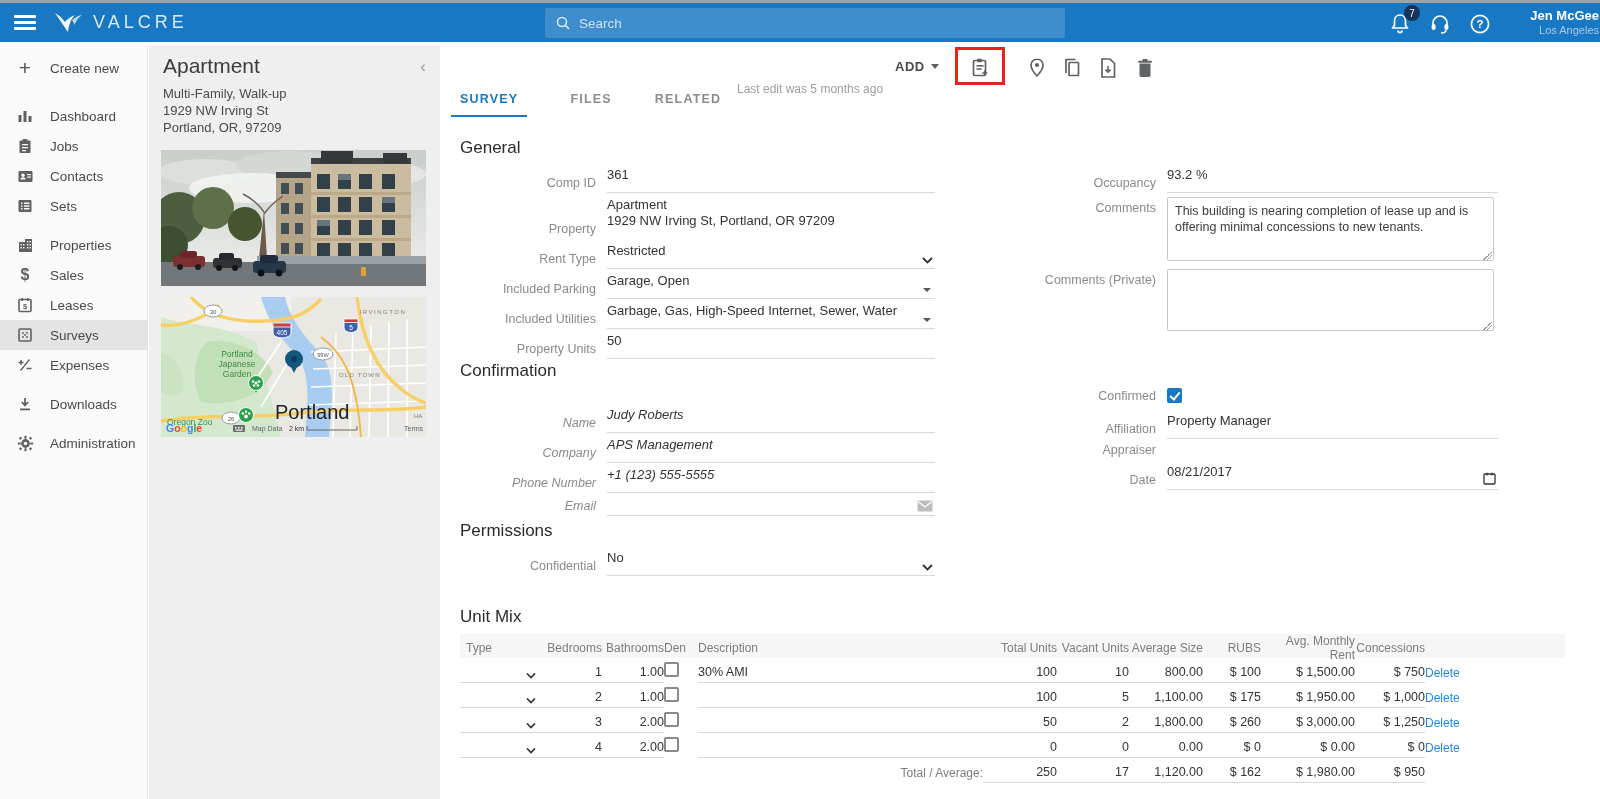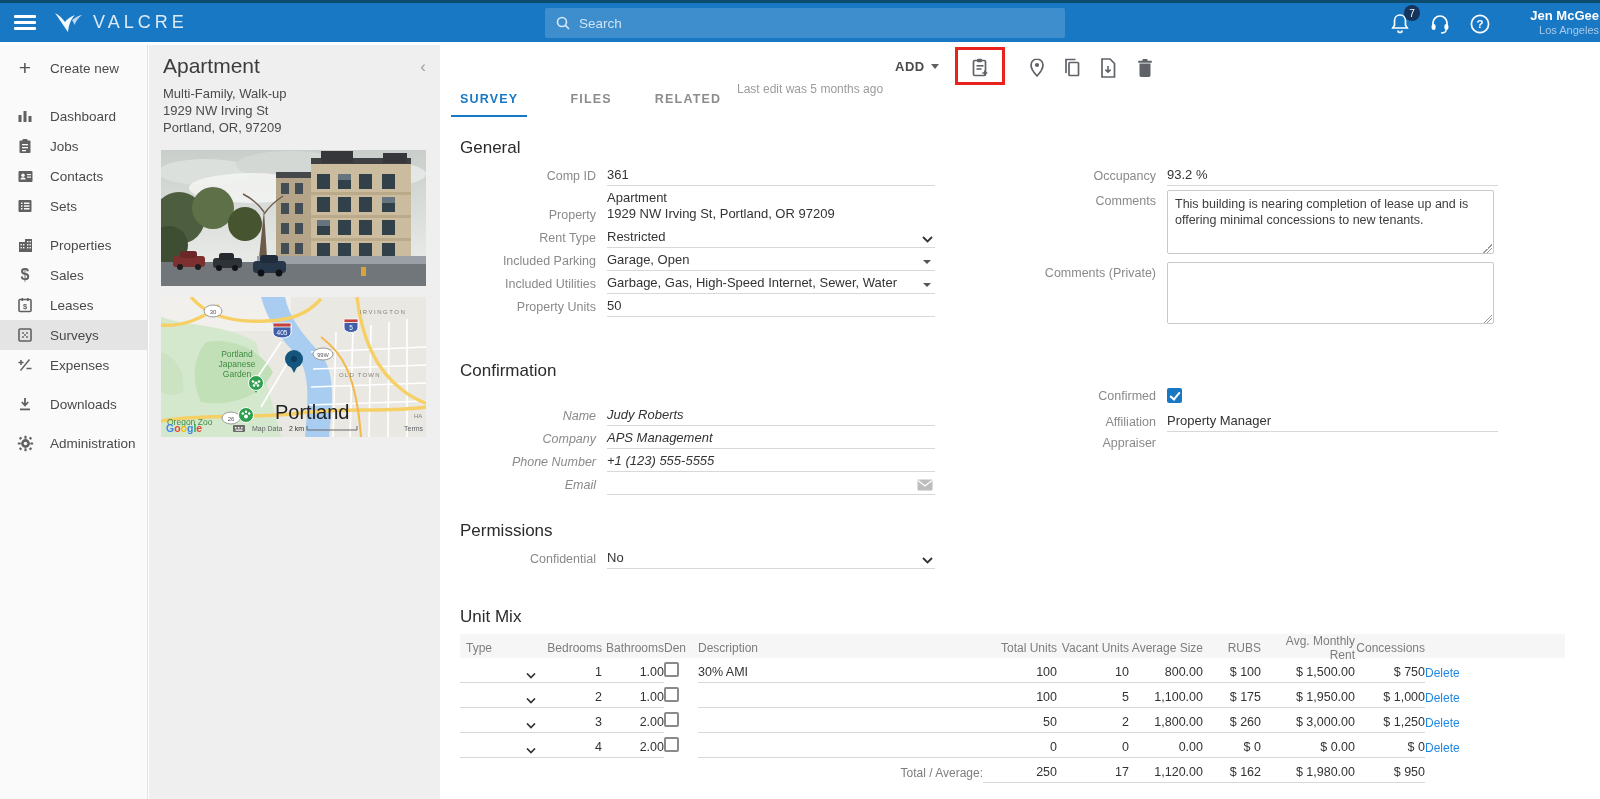--- a/index.html
+++ b/index.html
@@ -1,19 +1,19 @@
 <!DOCTYPE html>
 <html><head>
 <meta charset="utf-8">
 <style>
   * { margin:0; padding:0; box-sizing:border-box; }
   html,body { width:1600px; height:799px; font-family:"Liberation Sans", sans-serif; background:#fff; overflow:hidden; }
 
   
-  #topbar { position:absolute; left:0; top:0; width:1600px; height:42px; background:#1878c4; border-top:3px solid #0c4a6e; }
+  #topbar { position:absolute; left:0; top:0; width:1600px; height:42px; background:#1878c4; border-top:3px solid #a3a3a3; }
   #hamburger { position:absolute; left:14px; top:12px; width:22px; height:16px; cursor:pointer; }
   #hamburger div { height:2.5px; background:#fff; margin-bottom:3.5px; border-radius:1px; }
   #brand { position:absolute; left:52px; top:7px; display:flex; align-items:center; gap:9px; }
   #brand .brand-text { color:#dcebf7; font-size:18px; letter-spacing:4px; font-weight:400; }
   #searchbox { position:absolute; left:545px; top:5px; width:520px; height:30px; background:rgba(255,255,255,.17); border-radius:2px; display:flex; align-items:center; padding:0 10px; }
   #searchbox input { flex:1; background:transparent; border:none; outline:none; color:#fff; font-size:13.5px; margin-left:8px; font-family:"Liberation Sans",sans-serif; }
   #searchbox input::placeholder { color:#cfe2f4; }
   .tb-icon { position:absolute; top:9px; width:24px; height:24px; cursor:pointer; }
   #badge { position:absolute; left:1404px; top:2px; min-width:16px; height:16px; background:#16335c; border-radius:8px; color:#fff; font-size:10px; display:flex; align-items:center; justify-content:center; padding:0 4px; z-index:2; }
   #userblock { position:absolute; right:1px; top:5px; text-align:right; line-height:15px; }
@@ -47,21 +47,21 @@
   #tabs { position:absolute; left:20px; top:47px; display:flex; gap:43px; }
   .tab { font-size:12.5px; letter-spacing:1.2px; color:#8c8c8c; padding-bottom:9px; cursor:pointer; font-weight:700; }
   .tab.active { color:#1878c4; font-weight:700; border-bottom:2px solid #1878c4; padding-left:9px; padding-right:9px; margin-left:-9px; }
 
   .section-title { position:absolute; left:20px; font-size:17px; font-weight:500; color:#2b2b2b; }
 
   
   .fcol { position:absolute; }
   .frow { display:flex; align-items:flex-end; margin-bottom:4px; }
   .flabel { width:147px; text-align:right; font-size:12.5px; color:#8a8a8a; padding-right:11px; padding-bottom:3px; flex:none; }
-  .fval { flex:1; font-size:13px; color:#333; border-bottom:1px solid #d8d8d8; padding-bottom:3px; min-height:19px; position:relative; }
+  .fval { flex:1; font-size:13px; color:#333; border-bottom:1px solid #d8d8d8; padding-bottom:10px; min-height:19px; position:relative; }
   .fval.noline { border-bottom:none; }
   .fval .chev { position:absolute; right:2px; bottom:4px; }
   .fval .tri { position:absolute; right:4px; bottom:6px; width:0; height:0; border-left:4px solid transparent; border-right:4px solid transparent; border-top:4.5px solid #555; }
   .grayval { color:#9a9a9a; }
   textarea.cbox { width:327px; height:64px; border:1px solid #c9c9c9; border-radius:2px; font-family:"Liberation Sans",sans-serif; font-size:12.5px; color:#3c3c3c; padding:5px 7px; resize:none; line-height:16px; }
   .resize-corner { position:absolute; width:9px; height:9px; background:
       linear-gradient(135deg, transparent 0 50%, #9a9a9a 50% 56%, transparent 56% 70%, #9a9a9a 70% 76%, transparent 76%); }
   .chk { width:15px; height:15px; border-radius:2px; display:inline-block; cursor:pointer; }
   .chk.checked { background:#1878c4; position:relative; }
   .chk.checked::after { content:""; position:absolute; left:4.5px; top:1.5px; width:4px; height:8px; border:solid #fff; border-width:0 2px 2px 0; transform:rotate(40deg); }
@@ -598,20 +598,31 @@
       <div class="flabel">Confirmed</div>
       <div><span class="chk checked"></span></div>
     </div>
     <div class="frow">
       <div class="flabel">Affiliation</div>
       <div class="fval">Property Manager</div>
     </div>
     <div class="frow">
       <div class="flabel">Appraiser</div>
     </div>
+    <div class="frow">
+      <div class="flabel">Date</div>
+      <div class="fval">
+        <span>08/21/2017</span>
+        <svg class="chev" width="13" height="13" viewBox="0 0 13 13">
+          <rect x="1" y="2" width="11" height="10" rx="1" fill="none" stroke="#333" stroke-width="1.3"></rect>
+          <line x1="4" y1="0.8" x2="4" y2="3.4" stroke="#333" stroke-width="1.3"></line>
+          <line x1="9" y1="0.8" x2="9" y2="3.4" stroke="#333" stroke-width="1.3"></line>
+        </svg>
+      </div>
+    </div>
   </div>
 
   <div class="section-title" style="top:476px">Permissions</div>
   <div class="fcol" style="left:20px; top:505px; width:475px;">
     <div class="frow">
       <div class="flabel">Confidential</div>
       <div class="fval">
         <span>No</span>
         <svg class="chev" width="11" height="7" viewBox="0 0 11 7">
             <path d="M1 1 L5.5 5.5 L10 1" fill="none" stroke="#333" stroke-width="1.8"></path>

